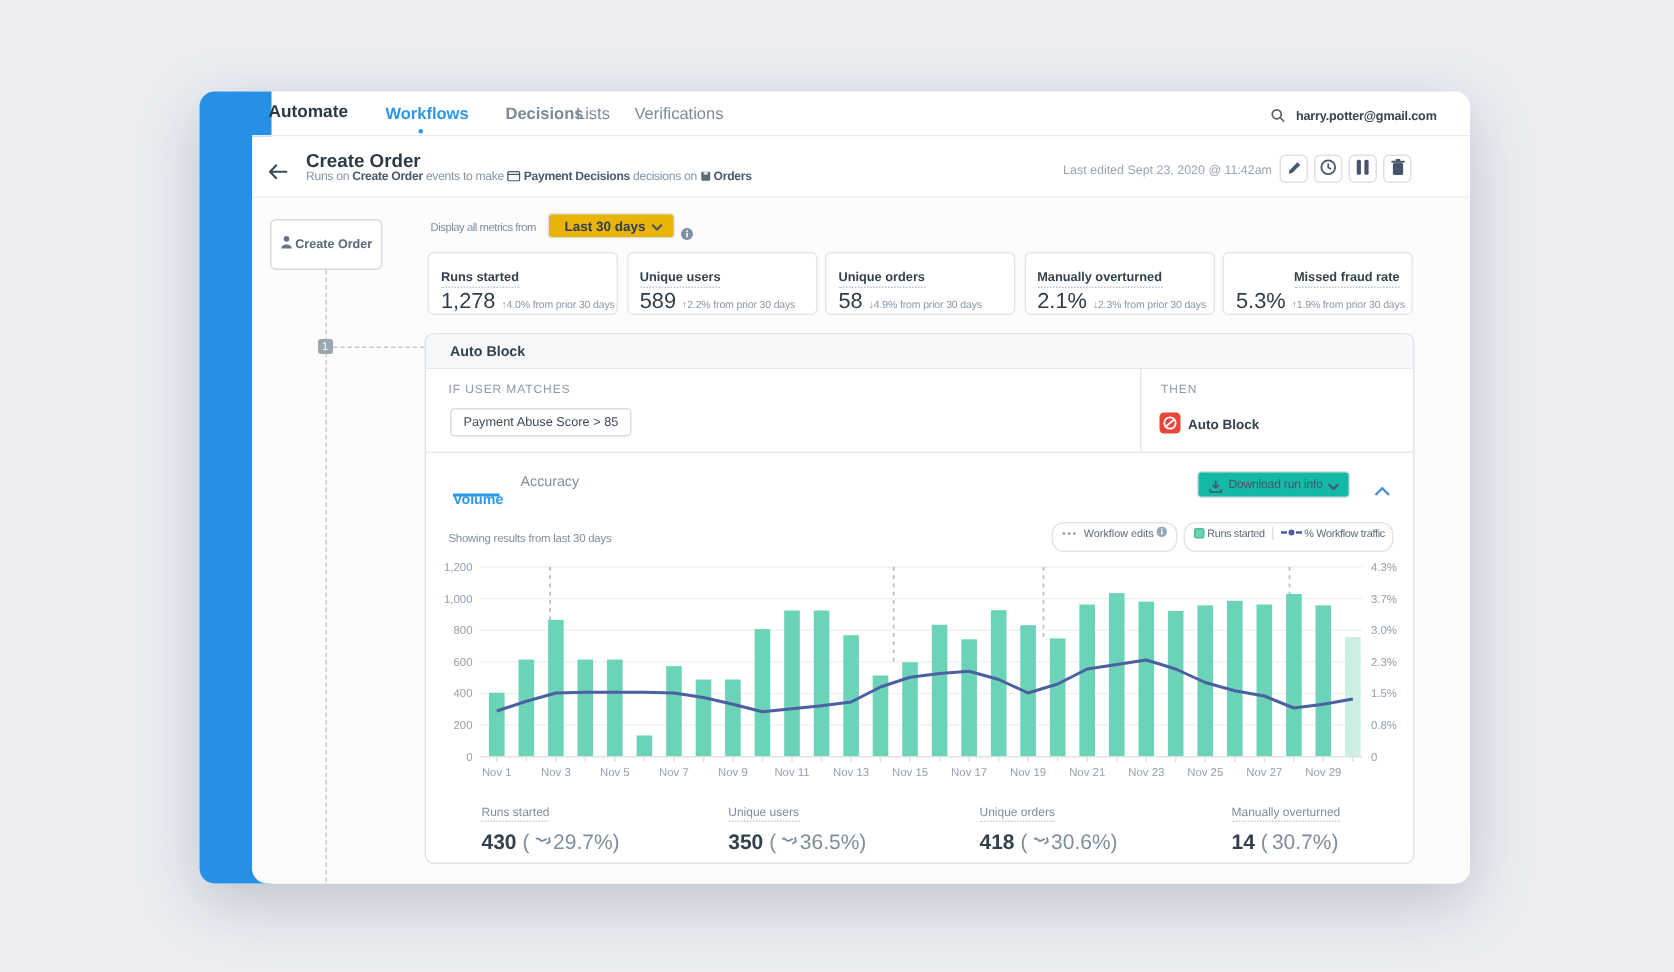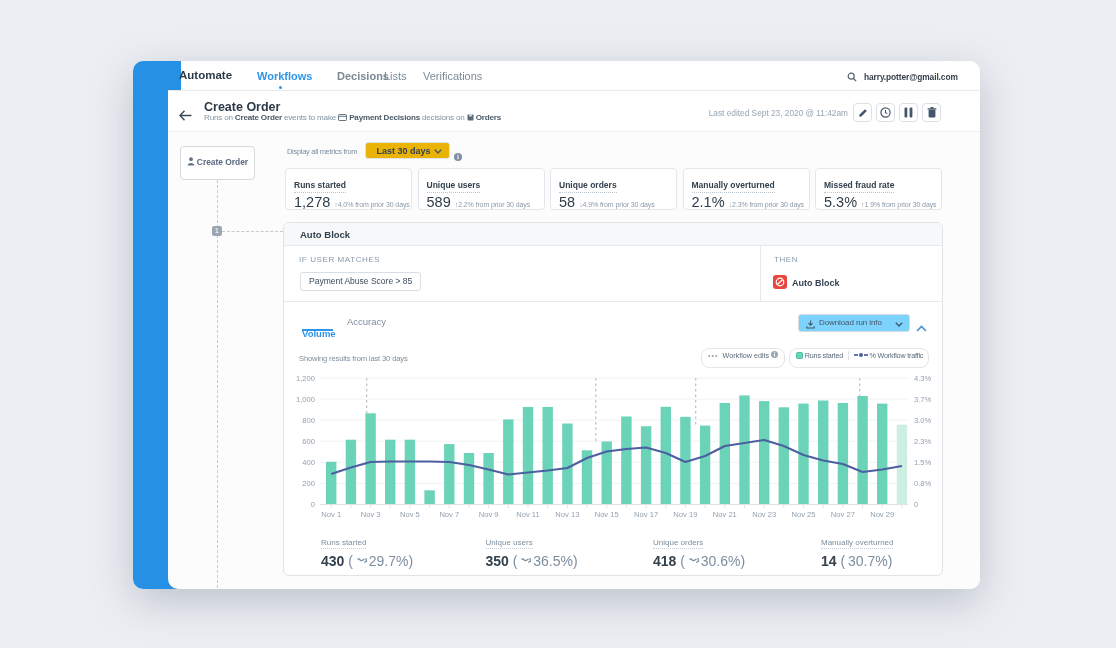--- a/index.html
+++ b/index.html
@@ -164,21 +164,21 @@
 <div class="mval">1,278 <span class="mchg">↑4.0% from prior 30 days</span></div></div>
     <div class="mcard" style="left:284.5px;">
 <div class="mlabel">Unique users</div>
 <div class="mval">589 <span class="mchg">↑2.2% from prior 30 days</span></div></div>
     <div class="mcard" style="left:417px;">
 <div class="mlabel">Unique orders</div>
 <div class="mval">58 <span class="mchg">↓4.9% from prior 30 days</span></div></div>
     <div class="mcard" style="left:549.5px;">
 <div class="mlabel">Manually overturned</div>
 <div class="mval">2.1% <span class="mchg">↓2.3% from prior 30 days</span></div></div>
-    <div class="mcard" style="left:682px;">
+    <div class="mcard" style="left:682px;text-align:right;">
 <div class="mlabel">Missed fraud rate</div>
 <div class="mval">5.3% <span class="mchg">↑1.9% from prior 30 days</span></div></div>
 
  <div class="panel">
   <div class="phead">Auto Block</div>
   <span class="iflabel" style="left:15px;top:32.5px;">IF USER MATCHES</span>
   <div class="chip">Payment Abuse Score &gt; 85</div>
   <div style="position:absolute;left:476.4px;top:23.3px;height:55.1px;border-left:1px solid #e6e9ec;"></div>
   <div style="position:absolute;left:0;top:78.4px;right:0;border-top:1px solid #e6e9ec;"></div>
   <span class="iflabel" style="left:490px;top:32.5px;">THEN</span>
@@ -186,21 +186,21 @@
         <svg width="10" height="10" viewBox="0 0 10 10" style="display:block;margin:1.5px auto 0">
           <circle cx="5" cy="5" r="3.8" fill="none" stroke="#fff" stroke-width="1.2"></circle>
           <line x1="2.5" y1="7.2" x2="7.5" y2="2.8" stroke="#fff" stroke-width="1.2"></line>
         </svg>
       </div>
   <span style="position:absolute;left:508px;top:55px;font-size:9px;font-weight:bold;color:#33414e;">Auto Block</span>
 
   <span style="position:absolute;left:18px;top:105px;font-size:9.5px;font-weight:bold;color:#2e96ea;">Volume</span>
   <div style="position:absolute;left:18px;top:106.5px;width:31px;height:2px;background:#2e96ea;"></div>
   <span style="position:absolute;left:63px;top:93.5px;font-size:9.5px;color:#7d8e9e;">Accuracy</span>
-  <div style="position:absolute;left:514px;top:91.5px;width:112px;height:18px;border:1px solid #d7dce1;border-radius:3px;background:#7dd3fc;font-size:8px;letter-spacing:-0.1px;color:#44566b;line-height:16.5px;padding-left:20px;"><span style="position:absolute;left:7px;top:4.5px;line-height:0;"><svg width="9" height="9" viewBox="0 0 9 9">
+  <div style="position:absolute;left:514px;top:91.5px;width:102px;height:18px;border:1px solid #d7dce1;border-radius:3px;background:#14b8a6;font-size:8px;letter-spacing:-0.1px;color:#44566b;line-height:16.5px;padding-left:20px;"><span style="position:absolute;left:7px;top:4.5px;line-height:0;"><svg width="9" height="9" viewBox="0 0 9 9">
             <path d="M4.5 0.5 L4.5 5 M2.4 3.2 L4.5 5.3 L6.6 3.2" fill="none" stroke="#44566b" stroke-width="1.1"></path>
             <path d="M0.8 6.2 L0.8 8 L8.2 8 L8.2 6.2" fill="none" stroke="#44566b" stroke-width="1.1"></path>
           </svg></span>Download run info<span style="position:absolute;right:6px;top:6.5px;line-height:0;"><svg width="8" height="5" viewBox="0 0 8 5">
             <path d="M0.8 0.8 L4 4 L7.2 0.8" fill="none" stroke="#44566b" stroke-width="1.4"></path>
           </svg></span></div>
   <span style="position:absolute;left:632px;top:95px;"><svg width="11" height="7" viewBox="0 0 11 7">
           <path d="M1 6 L5.5 1.5 L10 6" fill="none" stroke="#4a90d9" stroke-width="1.6"></path>
         </svg></span>
 
   <span style="position:absolute;left:15px;top:131px;font-size:7.6px;letter-spacing:-0.15px;color:#7d8e9e;">Showing results from last 30 days</span>

